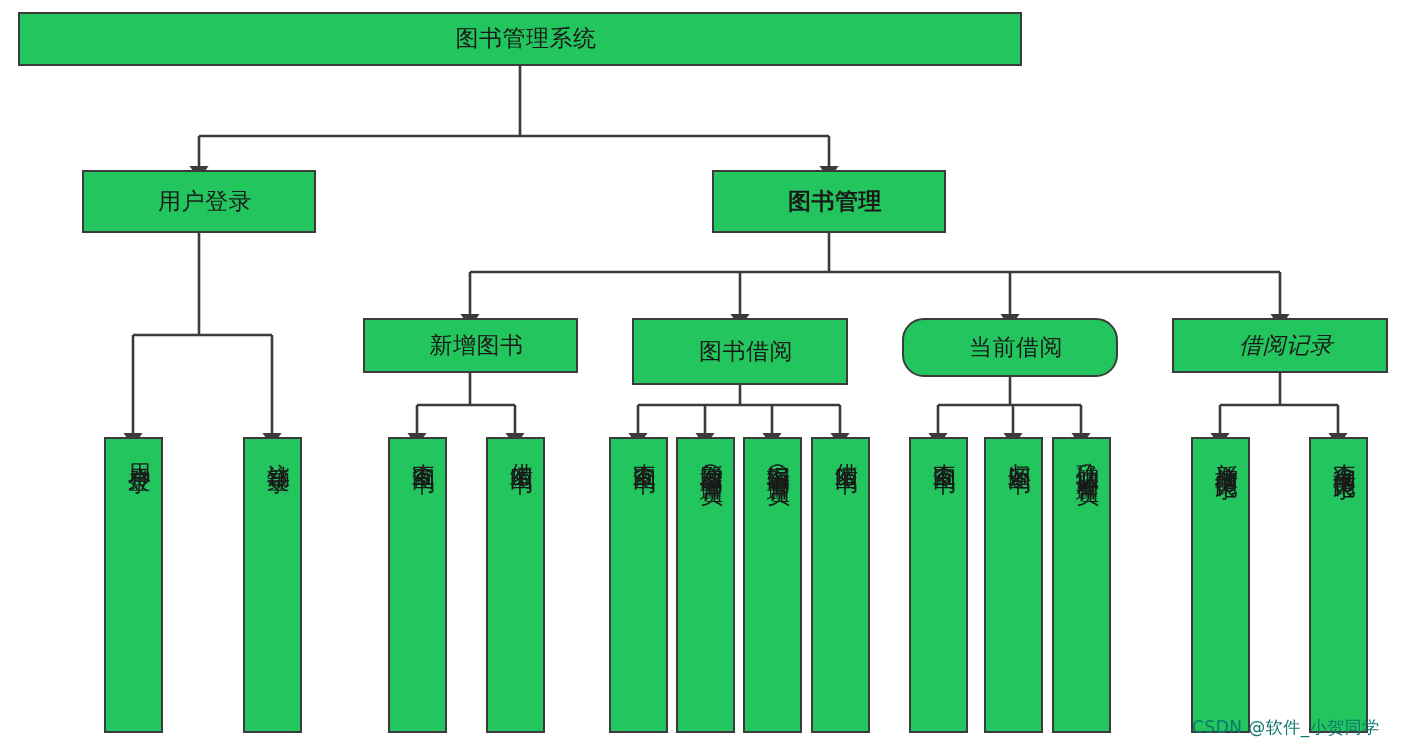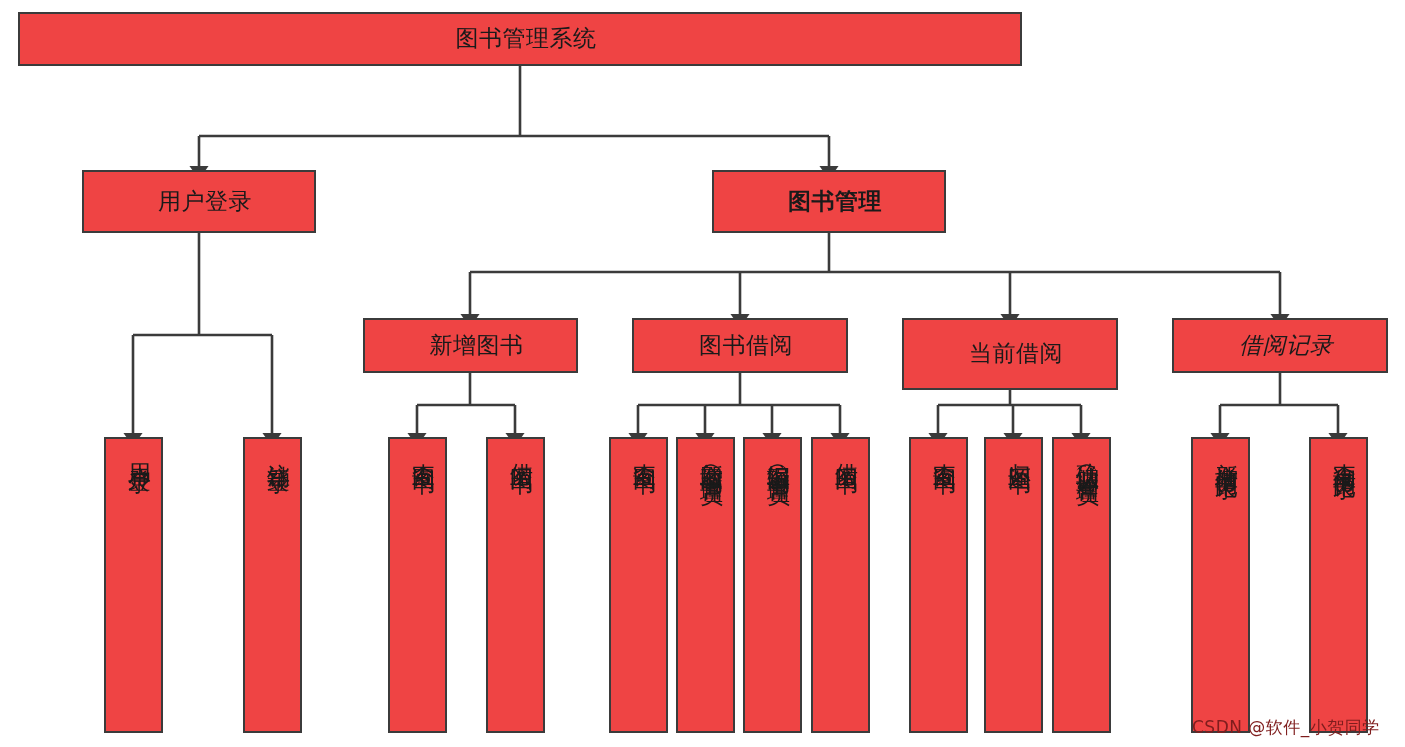--- a/index.html
+++ b/index.html
@@ -21,21 +21,21 @@
   svg.connector-layer {
     position: absolute;
     left: 0;
     top: 0;
     width: 1405px;
     height: 747px;
   }
   .node-box {
     position: absolute;
     box-sizing: border-box;
-    background: #ef4444;
+    background: #22c55e;
     border: 2.5px solid #3b3b3b;
     display: flex;
     align-items: center;
     justify-content: center;
     overflow: hidden;
     padding-left: 12px;
   }
   .node-label-h {
     font-size: 23px;
     color: #1a1a1a;
@@ -55,21 +55,21 @@
     writing-mode: vertical-rl;
     text-orientation: upright;
     letter-spacing: 3px;
     line-height: 1.0;
     white-space: nowrap;
     text-align: left;
   }
   .watermark {
     position: absolute;
     font-size: 17px;
-    color: #7f1d1d;
+    color: #0f766e;
     white-space: nowrap;
     letter-spacing: 0.5px;
     pointer-events: none;
   }
 </style>
 </head>
 <body>
 
 <div id="diagram-root">
 
@@ -122,24 +122,24 @@
       </div>
       <div class="node-box" style="left: 82px; top: 170px; width: 234px; height: 63px;">
         <span class="node-label-h">用户登录</span>
       </div>
       <div class="node-box" style="left: 712px; top: 170px; width: 234px; height: 63px; font-weight: bold;">
         <span class="node-label-h">图书管理</span>
       </div>
       <div class="node-box" style="left: 363px; top: 318px; width: 215px; height: 55px;">
         <span class="node-label-h">新增图书</span>
       </div>
-      <div class="node-box" style="left: 632px; top: 318px; width: 216px; height: 55px;">
+      <div class="node-box" style="left: 632px; top: 318px; width: 216px; height: 67px;">
         <span class="node-label-h">图书借阅</span>
       </div>
-      <div class="node-box" style="left: 902px; top: 318px; width: 216px; height: 72px;">
+      <div class="node-box" style="left: 902px; top: 318px; width: 216px; height: 59px; border-radius: 22px;">
         <span class="node-label-h">当前借阅</span>
       </div>
       <div class="node-box" style="left: 1172px; top: 318px; width: 216px; height: 55px; font-style: italic;">
         <span class="node-label-h">借阅记录</span>
       </div>
       <div class="node-box vertical" style="left: 104px; top: 437px; width: 59px; height: 296px;">
         <span class="node-label-v">用户登录</span>
       </div>
       <div class="node-box vertical" style="left: 243px; top: 437px; width: 59px; height: 296px;">
         <span class="node-label-v">注销登录</span>

